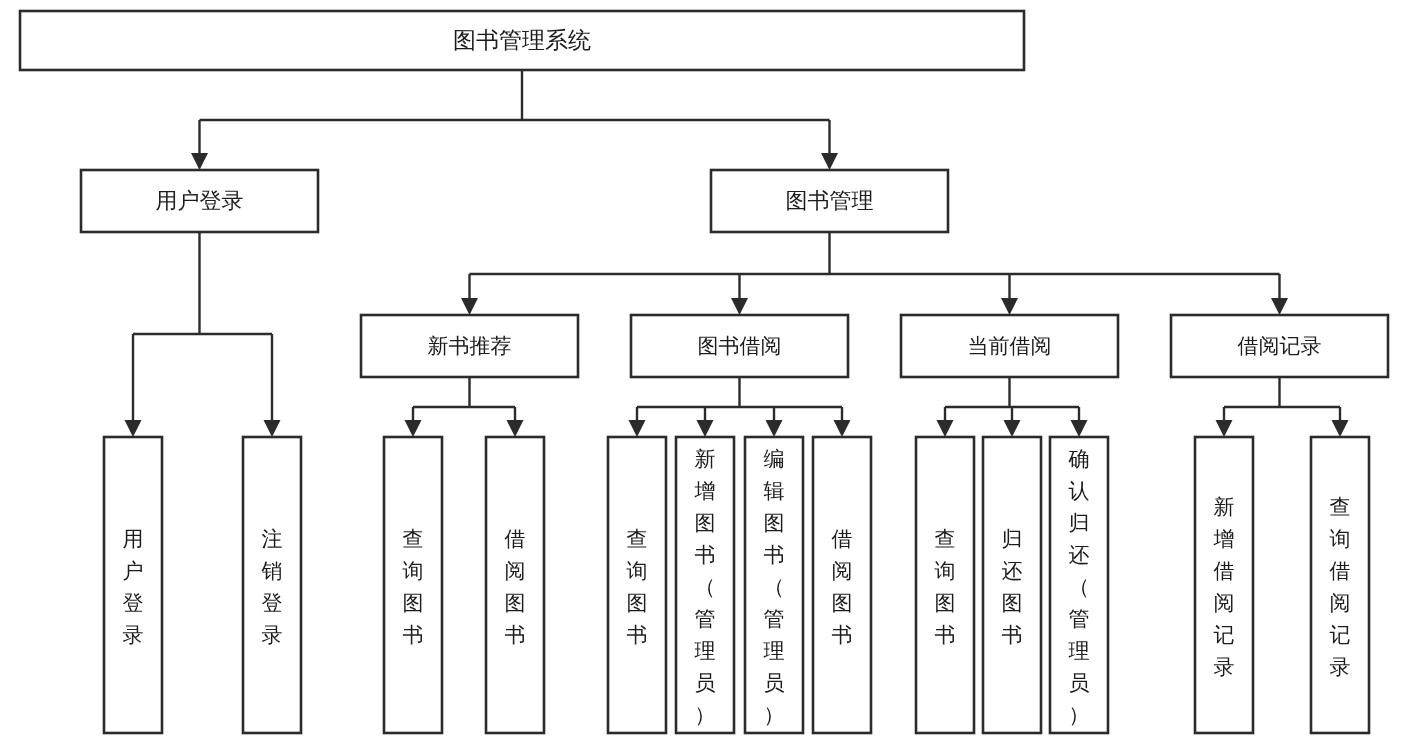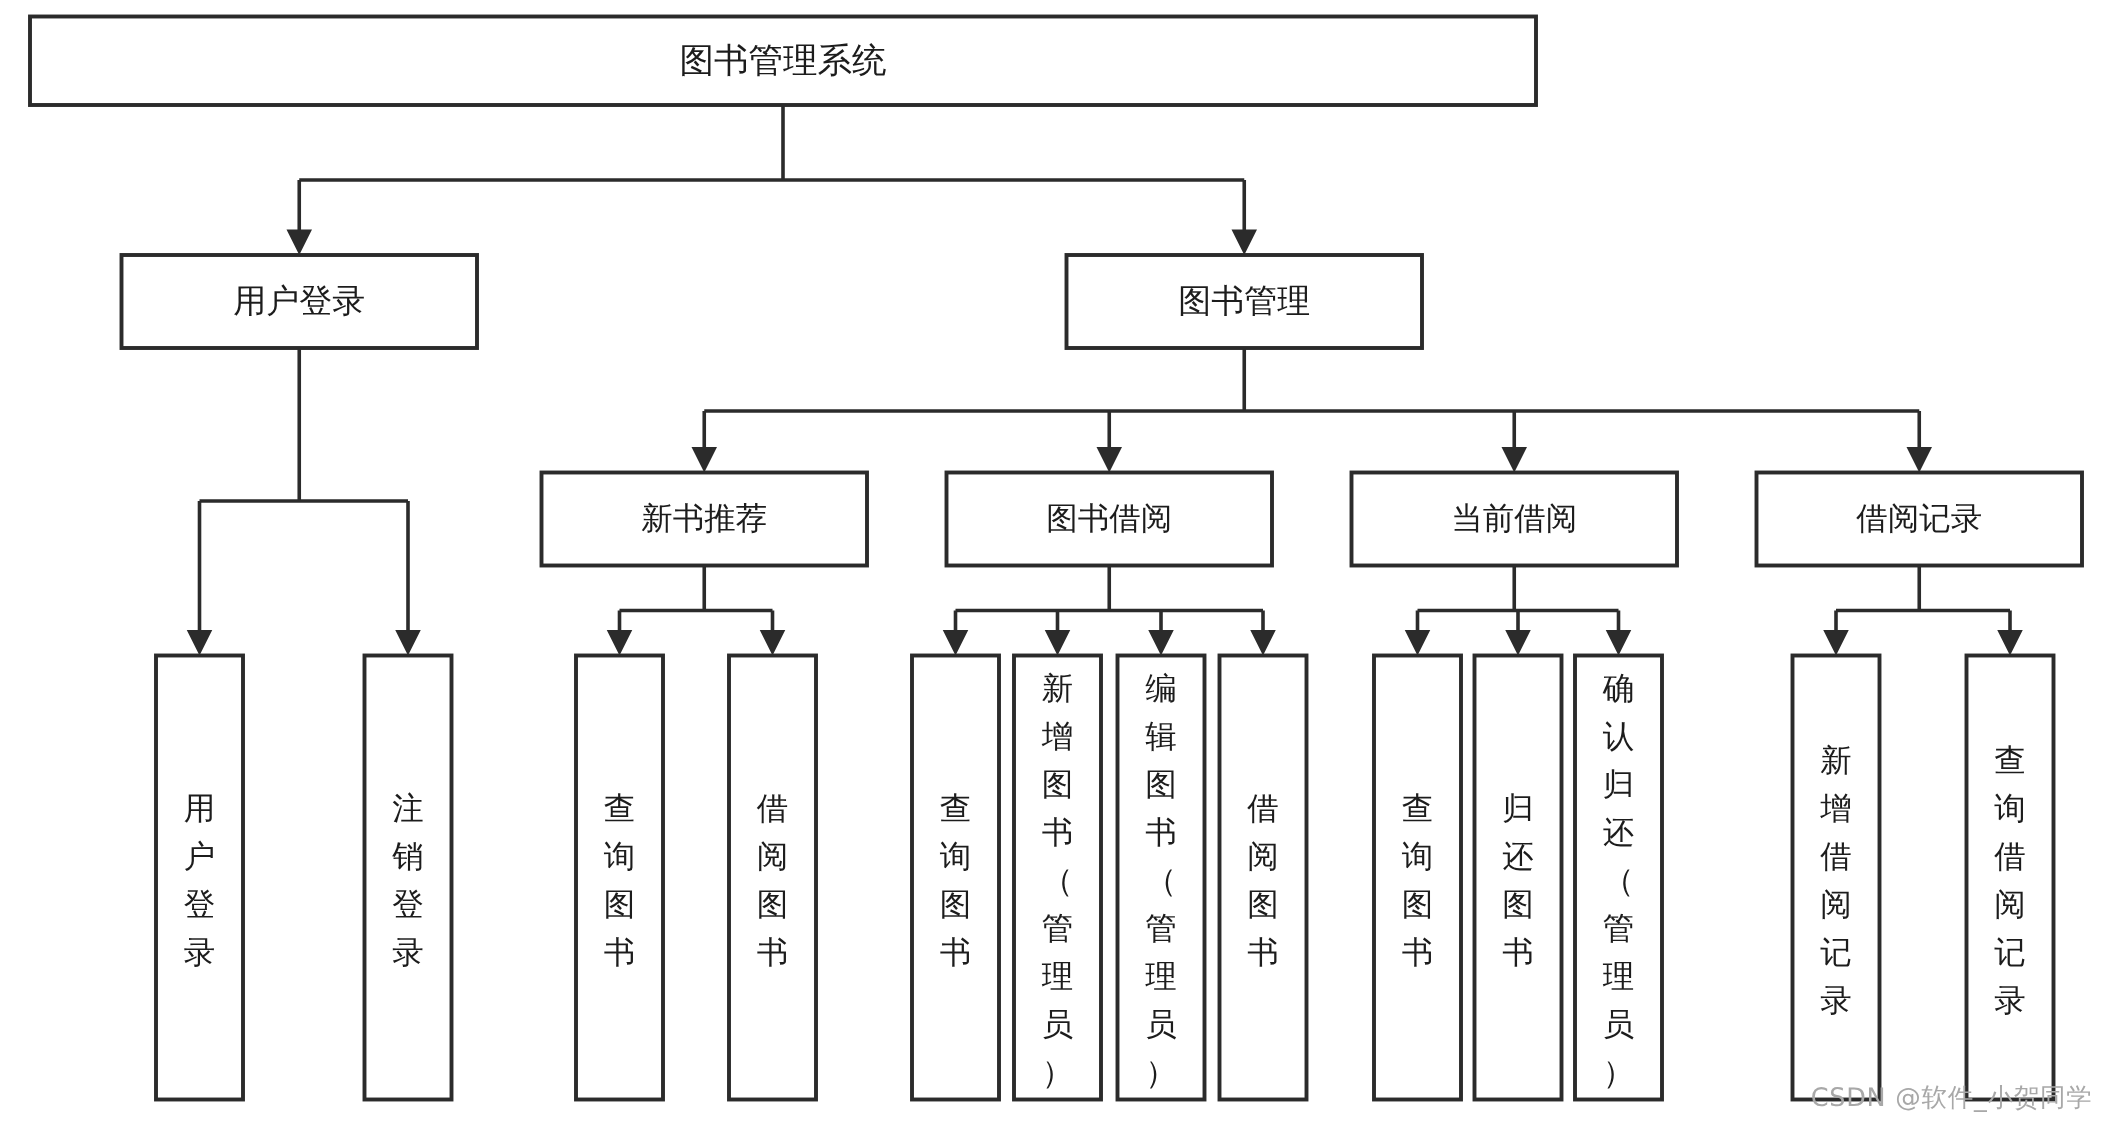--- a/index.html
+++ b/index.html
@@ -216,14 +216,13 @@
         <g>
           <rect x="1195" y="437" width="58" height="296" class="node-rect"></rect>
           <text x="1224" y="513.96" class="leaf-label"><tspan x="1224" dy="0">新</tspan><tspan x="1224" dy="32">增</tspan><tspan x="1224" dy="32">借</tspan><tspan x="1224" dy="32">阅</tspan><tspan x="1224" dy="32">记</tspan><tspan x="1224" dy="32">录</tspan></text>
         </g>
         <g>
           <rect x="1311" y="437" width="58" height="296" class="node-rect"></rect>
           <text x="1340" y="513.96" class="leaf-label"><tspan x="1340" dy="0">查</tspan><tspan x="1340" dy="32">询</tspan><tspan x="1340" dy="32">借</tspan><tspan x="1340" dy="32">阅</tspan><tspan x="1340" dy="32">记</tspan><tspan x="1340" dy="32">录</tspan></text>
         </g>
       </g>
   </svg>
-  <div class="watermark">CSDN @软件_小贺同学</div>
 </div>
 
 </body></html>

